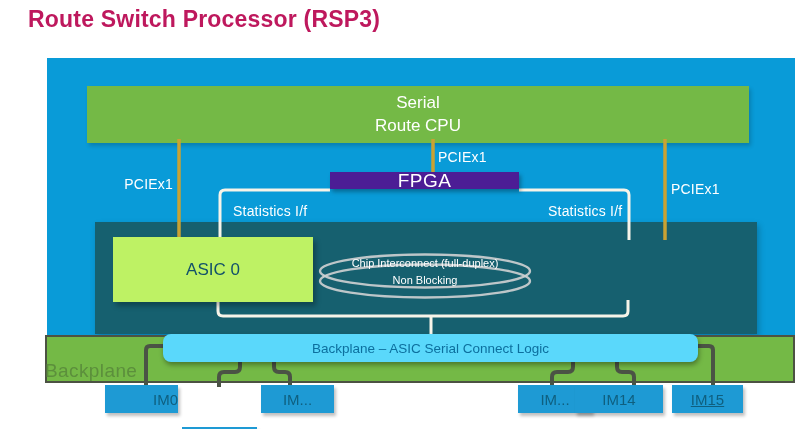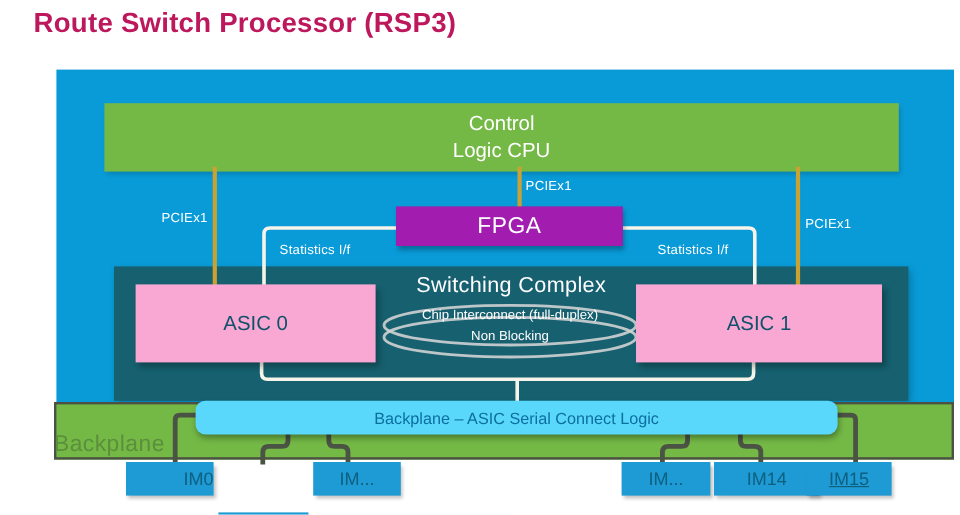--- a/index.html
+++ b/index.html
@@ -20,68 +20,67 @@
   .sc-title{position:absolute;left:0;top:5px;width:100%;text-align:center;color:#fff;
             font-size:18px;letter-spacing:.3px;}
   .lens-svg{position:absolute;left:220px;top:29px;}
   .lens-text{position:absolute;left:220px;top:33px;width:220px;text-align:center;color:#fff;
              font-size:11px;line-height:1.5;}
 
   .svg-layer{position:absolute;left:0;top:0;width:800px;height:429px;pointer-events:none;}
   .svg-upper{z-index:3;}
   .svg-connectors{z-index:7;}
 
-  .fpga{position:absolute;left:330px;top:172px;width:189px;height:33px;background:#a21caf;
+  .fpga{position:absolute;left:330px;top:172px;width:189px;height:17px;background:#4c1d95;
         z-index:4;display:flex;align-items:center;justify-content:center;color:#fff;
         font-size:19px;letter-spacing:.5px;box-shadow:2px 3px 4px rgba(0,0,0,.3);}
 
-  .asic{position:absolute;top:237px;height:65px;background:#f9a8d4;z-index:4;
+  .asic{position:absolute;top:237px;height:65px;background:#bef264;z-index:4;
         display:flex;align-items:center;justify-content:center;color:#12516a;font-size:17px;
         box-shadow:3px 4px 5px rgba(0,0,0,.28);}
   .asic0{left:113px;width:200px;}
   .asic1{left:530px;width:205px;}
 
-  .net-label{position:absolute;z-index:4;color:#fff;font-size:11px;letter-spacing:.2px;}
+  .net-label{position:absolute;z-index:4;color:#fff;font-size:14px;letter-spacing:.2px;}
   .pcie-left{left:115px;top:176px;width:58px;text-align:right;}
   .pcie-center{left:438px;top:149px;}
   .pcie-right{left:671px;top:181px;}
   .stats-left{left:233px;top:203px;}
   .stats-right{left:548px;top:203px;}
 
   .backplane-bar{position:absolute;left:45px;top:335px;width:750px;height:48px;
                  background:#74b946;border:2px solid #4c5243;box-sizing:border-box;z-index:5;}
   .backplane-word{position:absolute;left:45px;top:360px;width:750px;text-align:left;
                   z-index:6;color:#5c8f3c;font-size:19px;letter-spacing:.4px;}
 
   .serial-bar{position:absolute;left:163px;top:334px;width:535px;height:28px;background:#5ad8fb;
               border-radius:8px;z-index:8;display:flex;align-items:center;justify-content:center;
               color:#0c6f9e;font-size:13.5px;box-shadow:1px 3px 5px rgba(0,0,0,.35);}
 
   .im{position:absolute;top:385px;height:28px;background:#1e9ad4;z-index:9;
       display:flex;align-items:center;justify-content:center;color:#0f5f7f;font-size:15px;
       box-shadow:2px 3px 3px rgba(0,0,0,.25);}
   .im0{left:105px;width:73px;justify-content:flex-end;}  .im1{left:182px;width:75px;margin-top:42px;}  .im2{left:261px;width:73px;}
-  .im3{left:518px;width:74px;}  .im4{left:595px;width:88px;}  .im5{left:672px;width:71px;text-decoration:underline;}
+  .im3{left:518px;width:74px;}  .im4{left:575px;width:88px;}  .im5{left:672px;width:71px;text-decoration:underline;}
 </style>
 </head>
 <body>
 
 <div class="stage">
 
   <div class="title">Route Switch Processor (RSP3)</div>
 
   <div class="panel"></div>
 
   <div class="cpu-bar">
-    <span>Control</span>
-    <span>Logic CPU</span>
+    <span>Serial</span>
+    <span>Route CPU</span>
   </div>
 
   <div class="sc-box">
-    <div class="sc-title">Switching Complex</div>
     <svg class="lens-svg" width="220" height="50" viewBox="0 0 220 50">
       <ellipse cx="110" cy="20" rx="105" ry="16.5" fill="none" stroke="#cfd2d3" stroke-width="2.4" opacity="0.9"></ellipse>
       <ellipse cx="110" cy="30" rx="105" ry="16.5" fill="none" stroke="#cfd2d3" stroke-width="2.4" opacity="0.9"></ellipse>
     </svg>
     <div class="lens-text">
       <div>Chip Interconnect (full-duplex)</div>
       <div>Non Blocking</div>
     </div>
   </div>
 
@@ -94,23 +93,20 @@
     <path d="M218 300 L218 311 Q218 316 223 316 L623 316 Q628 316 628 311 L628 300" stroke="#f7f4e9" stroke-width="3" fill="none"></path>
     <path d="M431 316 V341" stroke="#f7f4e9" stroke-width="3" fill="none"></path>
   </svg>
 
   <div class="fpga">
     <span>FPGA</span>
   </div>
 
   <div class="asic asic0">
     <span>ASIC 0</span>
-  </div>
-  <div class="asic asic1">
-    <span>ASIC 1</span>
   </div>
 
   <span class="net-label pcie-left">PCIEx1</span>
   <span class="net-label pcie-center">PCIEx1</span>
   <span class="net-label pcie-right">PCIEx1</span>
   <span class="net-label stats-left">Statistics I/f</span>
   <span class="net-label stats-right">Statistics I/f</span>
 
   <div class="backplane-bar"></div>
   <div class="backplane-word">Backplane</div>

